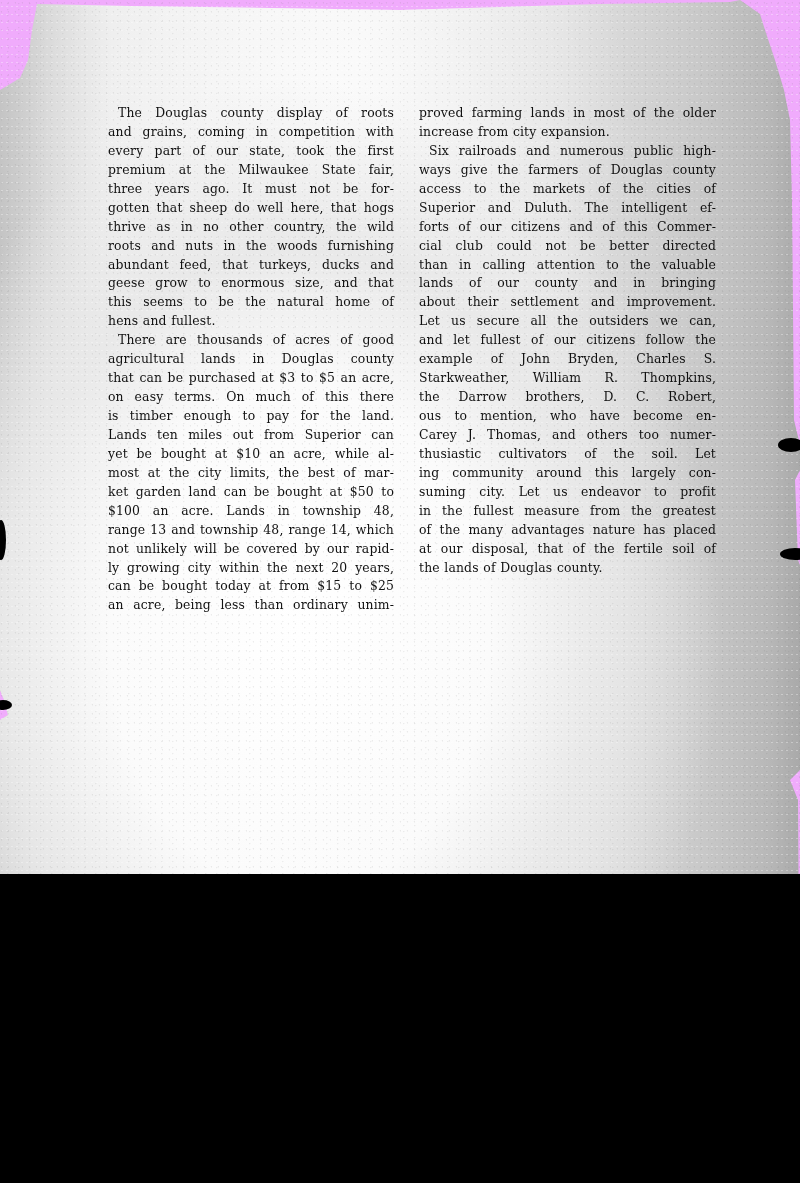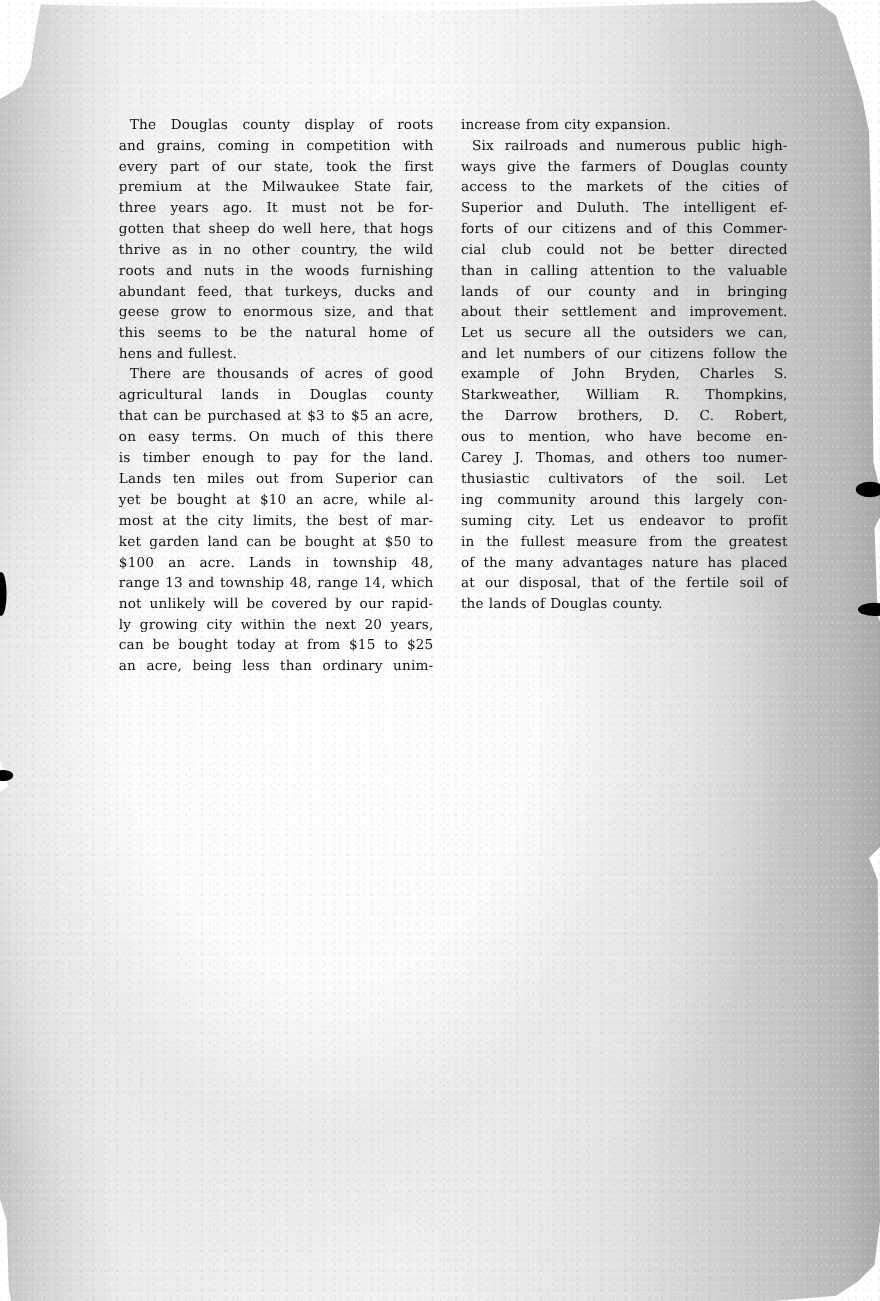--- a/index.html
+++ b/index.html
@@ -6,22 +6,22 @@
       margin: 0;
       padding: 0;
       width: 800px;
       height: 1183px;
       background: #000000;
       overflow: hidden;
     }
     .scan {
       position: relative;
       width: 800px;
-      height: 1183px;
-      background: #ffffff;
+      height: 874px;
+      background: #f0abfc;
       overflow: hidden;
     }
     .paper {
       position: absolute;
       left: 0;
       top: 0;
       width: 800px;
       height: 1183px;
       background:
         radial-gradient(ellipse 420px 560px at 300px 640px, #ffffff 0%, #fbfbfb 45%, #e9e9e9 70%, rgba(200,200,200,0.0) 100%),
@@ -134,34 +134,35 @@
         <span class="line">range 13 and township 48, range 14, which</span>
         <span class="line">not unlikely will be covered by our rapid-</span>
         <span class="line">ly growing city within the next 20 years,</span>
         <span class="line">can be bought today at from $15 to $25</span>
         <span class="line">an acre, being less than ordinary unim-</span>
       </div>
     </div>
 
     <div class="col col-right">
       <div class="para">
+        <span class="line">proved farming lands in most of the older</span>
         <span class="line last">increase from city expansion.</span>
       </div>
       <div class="para">
         <span class="line indent">Six railroads and numerous public high-</span>
         <span class="line">ways give the farmers of Douglas county</span>
         <span class="line">access to the markets of the cities of</span>
         <span class="line">Superior and Duluth.  The intelligent ef-</span>
         <span class="line">forts of our citizens and of this Commer-</span>
         <span class="line">cial club could not be better directed</span>
         <span class="line">than in calling attention to the valuable</span>
         <span class="line">lands of our county and in bringing</span>
         <span class="line">about their settlement and improvement.</span>
         <span class="line">Let us secure all the outsiders we can,</span>
-        <span class="line">and let numbers of our citizens follow the</span>
+        <span class="line">and let fullest of our citizens follow the</span>
         <span class="line">example of John Bryden, Charles S.</span>
         <span class="line">Starkweather, William R. Thompkins,</span>
         <span class="line">the Darrow brothers, D. C. Robert,</span>
         <span class="line">ous to mention, who have become en-</span>
         <span class="line">Carey J. Thomas, and others too numer-</span>
         <span class="line">thusiastic cultivators of the soil.  Let</span>
         <span class="line">ing community around this largely con-</span>
         <span class="line">suming city.  Let us endeavor to profit</span>
         <span class="line">in the fullest measure from the greatest</span>
         <span class="line">of the many advantages nature has placed</span>

